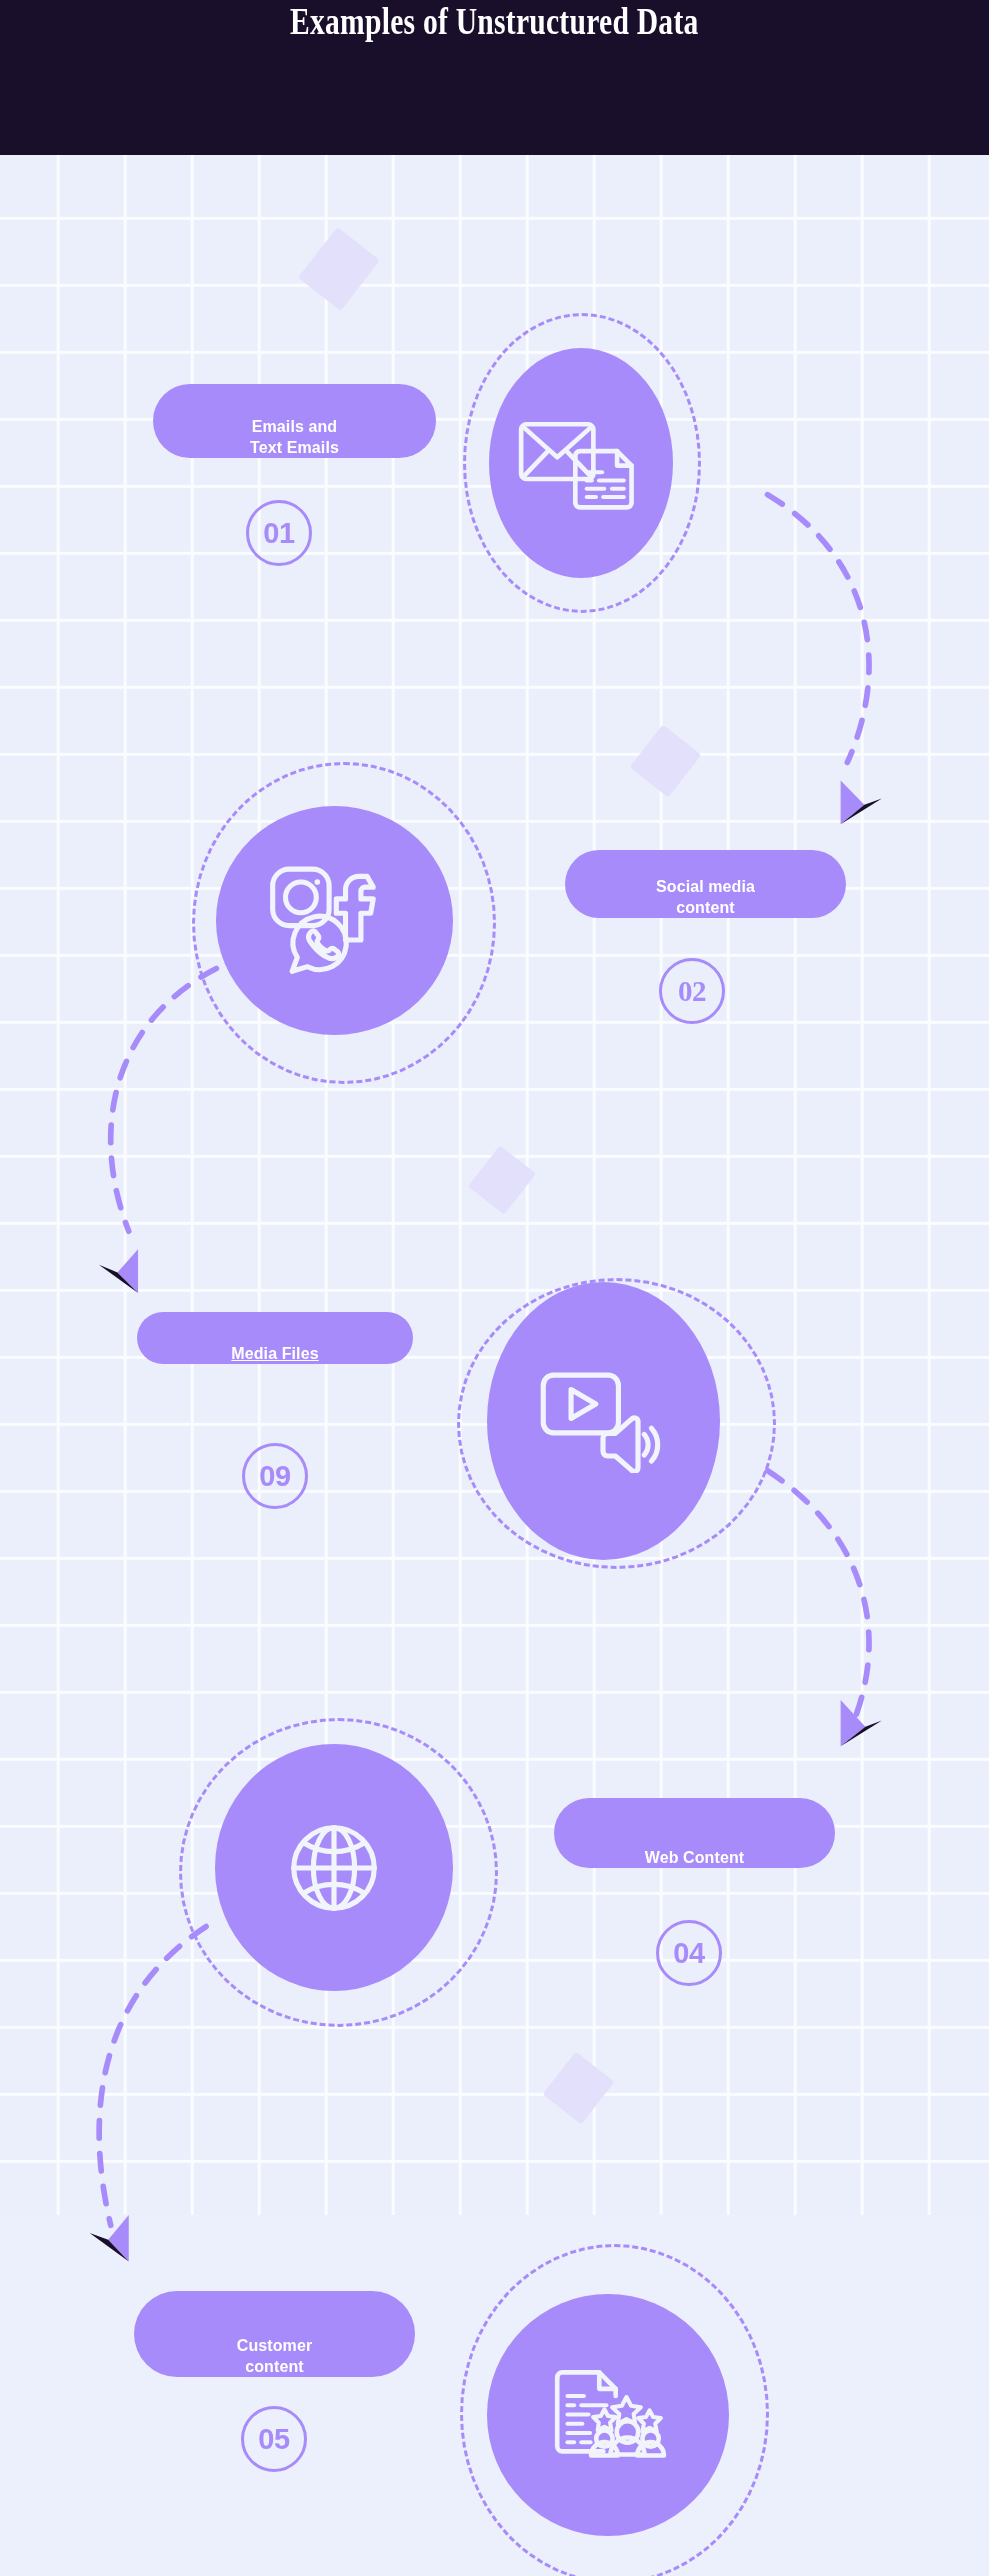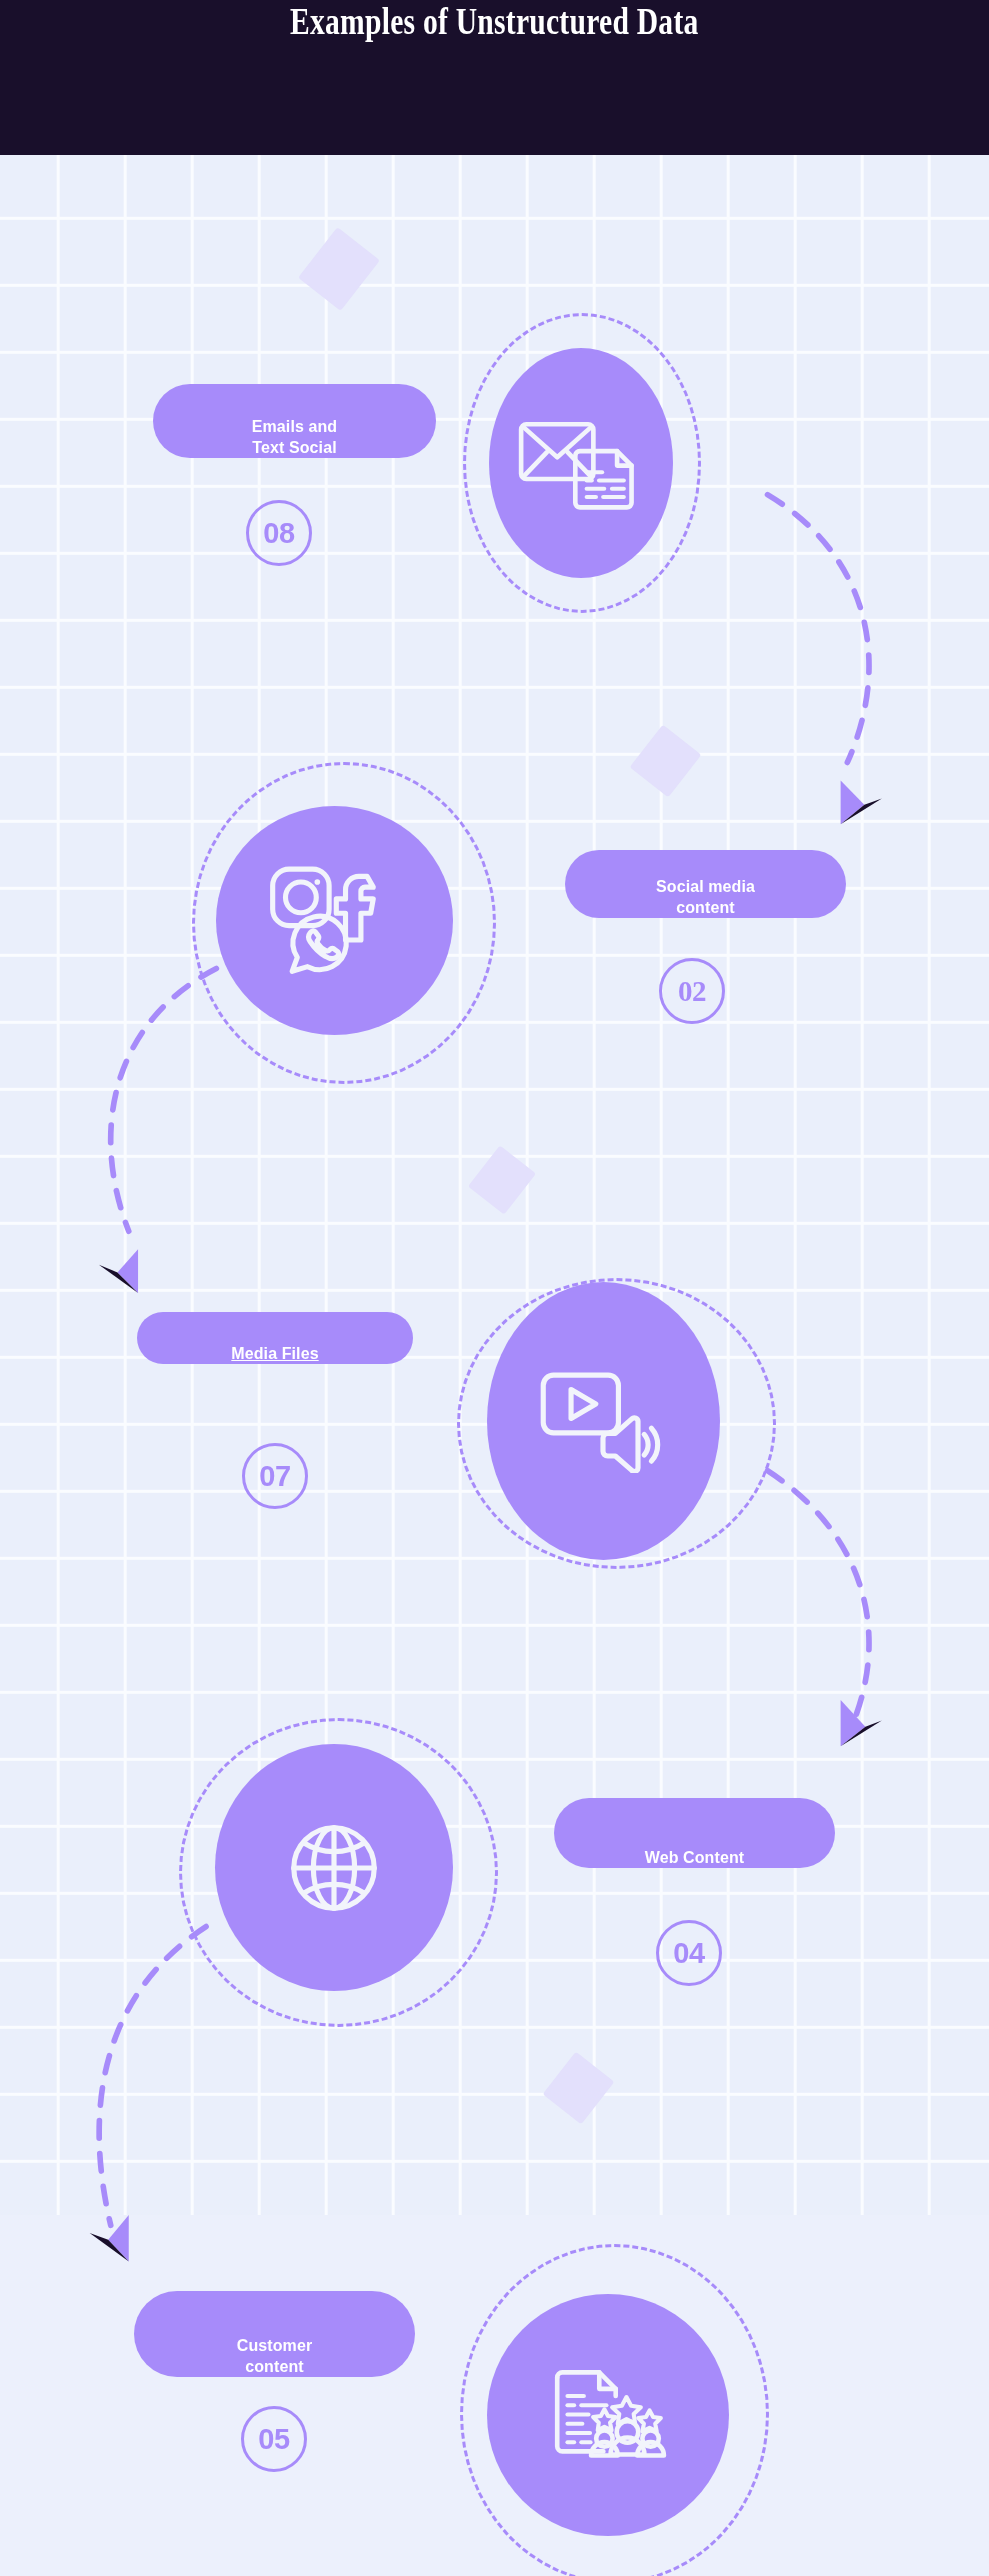--- a/index.html
+++ b/index.html
@@ -180,24 +180,24 @@
           <rect x="155" y="119" width="56" height="8" rx="4"></rect>
           <rect x="131" y="135" width="42" height="8" rx="4"></rect>
           <rect x="180" y="135" width="31" height="8" rx="4"></rect>
           <rect x="131" y="151" width="26" height="8" rx="4"></rect>
           <rect x="163" y="151" width="48" height="8" rx="4"></rect>
         </g>
       </svg>
     </div>
     <div class="pill" style="left:153px; top:384px; width:283px; height:74px;">
       <span>
-        <span>Emails and</span><br><span>Text Social</span>
+        <span>Emails and</span><br><span>Text Emails</span>
       </span>
     </div>
-    <div class="num-badge" style="left:246px; top:500px;">08</div>
+    <div class="num-badge" style="left:246px; top:500px;">01</div>
   </div>
 
   <div class="step">
     <div class="dash-ring" style="left:192px; top:762px; width:304px; height:322px;"></div>
     <div class="icon-bubble" style="left:216px; top:806px; width:237px; height:229px; border-radius:50%;">
       <svg width="137" height="118" viewBox="0 0 265 230" xmlns="http://www.w3.org/2000/svg">
         <g fill="none" stroke="#F2F4FB" stroke-width="10" stroke-linecap="round" stroke-linejoin="round">
           <rect x="12" y="14" width="110" height="110" rx="32"></rect>
           <circle cx="67" cy="69" r="30"></circle>
           <circle cx="99" cy="39" r="5.5" fill="#F2F4FB" stroke="none"></circle>
@@ -230,21 +230,21 @@
         <g fill="none" stroke="#F2F4FB" stroke-width="10" stroke-linecap="round" stroke-linejoin="round">
           <path d="M 148 123 h -15 a 9 9 0 0 0 -9 9 v 26 a 9 9 0 0 0 9 9 h 15 l 32 28 a 7 7 0 0 0 12 -5 v -90 a 7 7 0 0 0 -12 -5 z"></path>
           <path d="M 204 125 a 30 30 0 0 1 0 40"></path>
           <path d="M 218 113 a 48 48 0 0 1 0 64"></path>
         </g>
       </svg>
     </div>
     <div class="pill" style="left:137px; top:1312px; width:276px; height:52px;text-decoration:underline;">
       <span>Media Files</span>
     </div>
-    <div class="num-badge" style="left:242px; top:1443px;">07</div>
+    <div class="num-badge" style="left:242px; top:1443px;">09</div>
   </div>
 
   <div class="step">
     <div class="dash-ring" style="left:179px; top:1718px; width:319px; height:309px;"></div>
     <div class="icon-bubble" style="left:215px; top:1744px; width:238px; height:247px; border-radius:50%;">
       <svg width="98" height="98" viewBox="0 0 190 190" xmlns="http://www.w3.org/2000/svg">
         <g fill="none" stroke="#F2F4FB" stroke-width="10" stroke-linecap="round" stroke-linejoin="round">
           <circle cx="95" cy="95" r="78"></circle>
           <path d="M 95 17 v 156"></path>
           <path d="M 17 95 h 156"></path>

